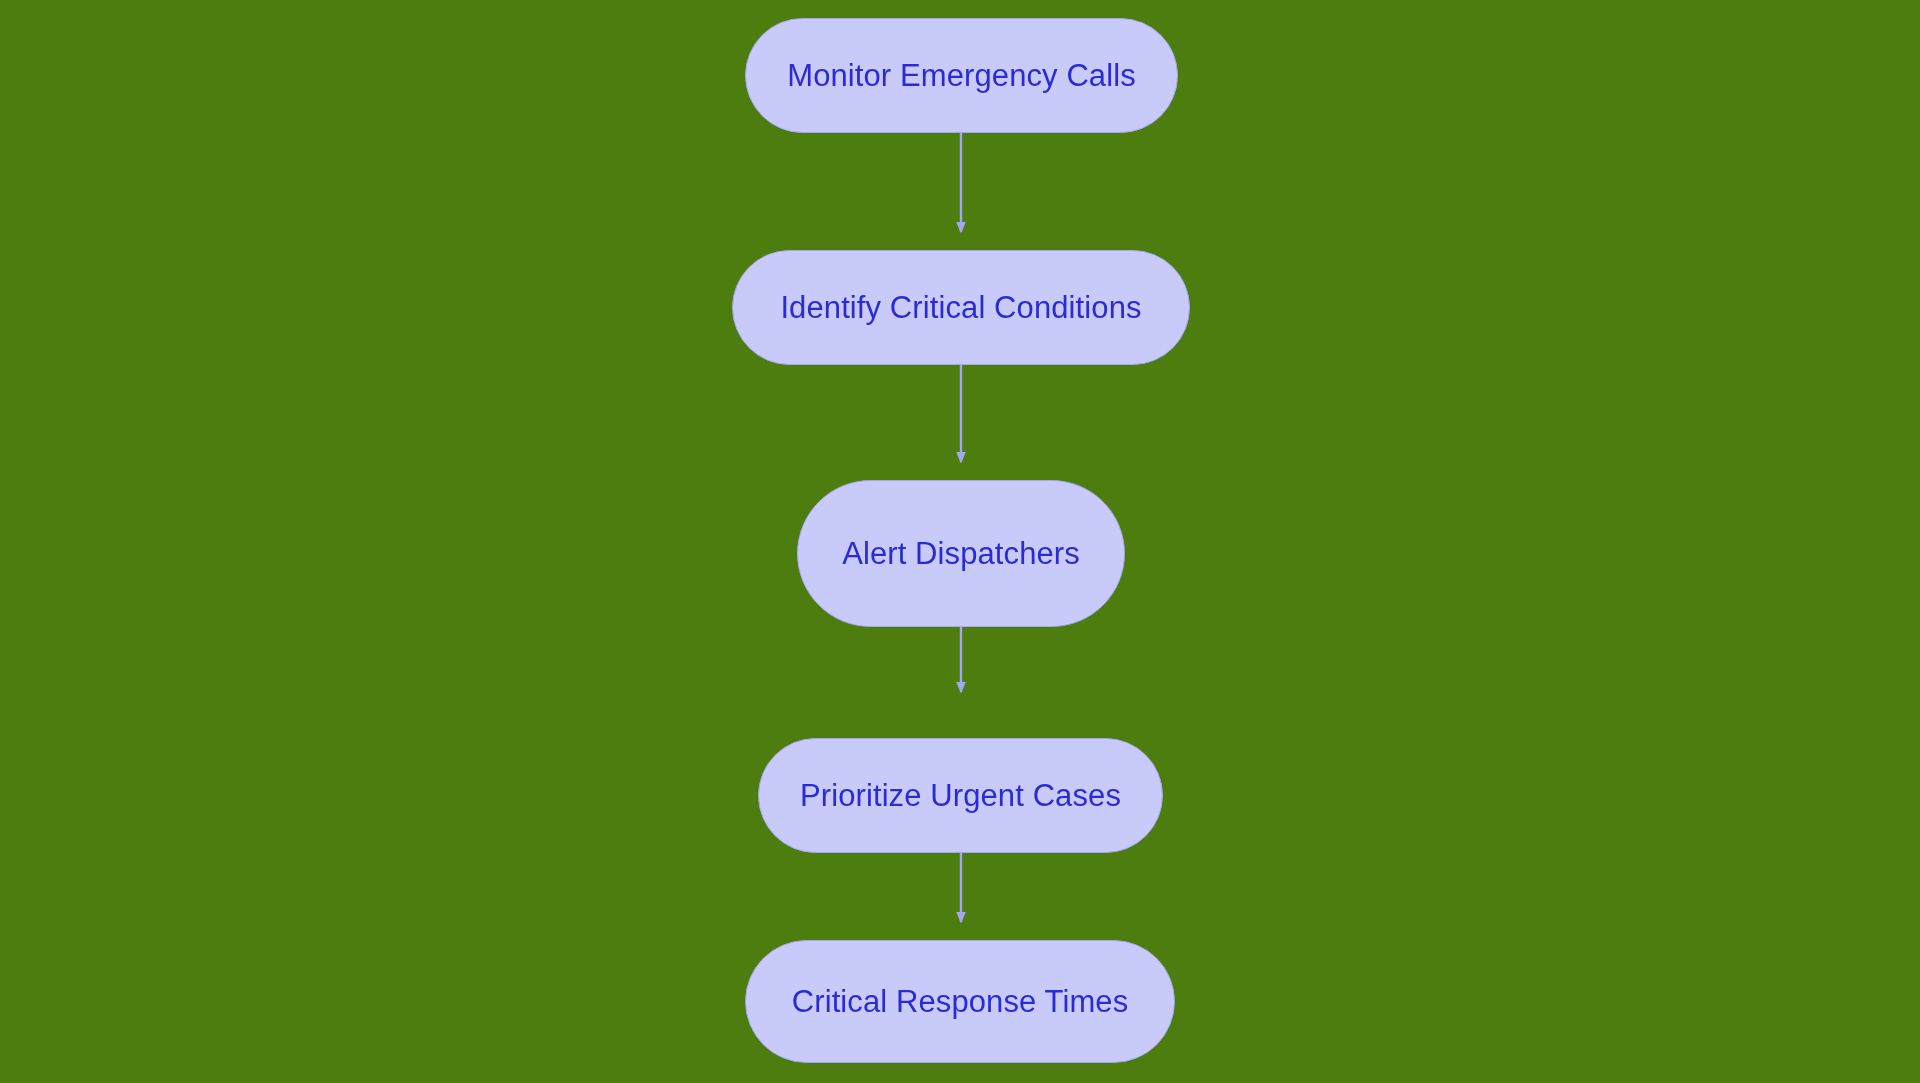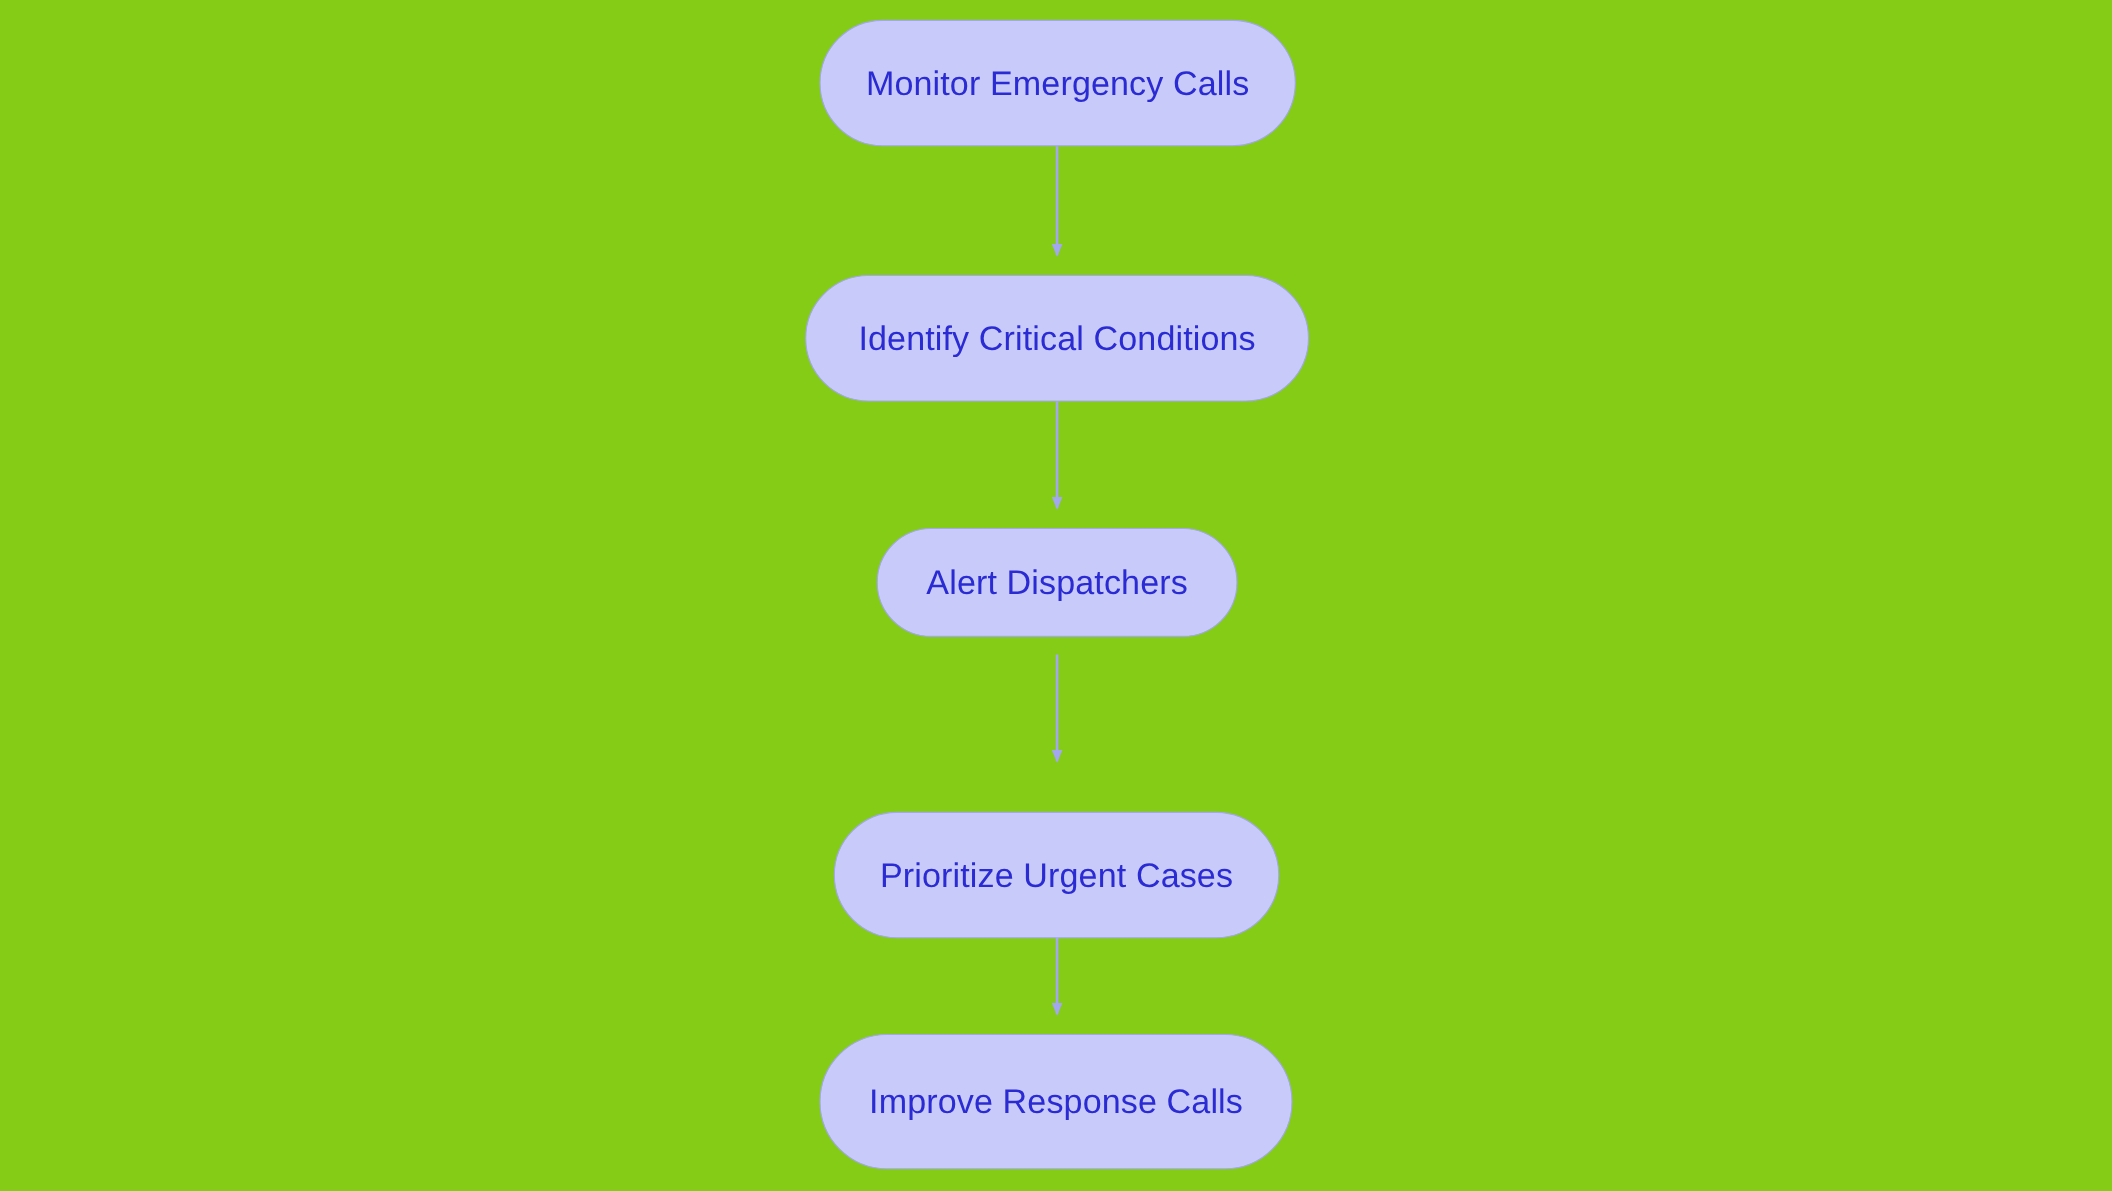--- a/index.html
+++ b/index.html
@@ -11,21 +11,21 @@
     width: 1920px;
     height: 1083px;
     overflow: hidden;
     font-family: "Liberation Sans", "DejaVu Sans", sans-serif;
   }
 
   #flowchart {
     position: relative;
     width: 1920px;
     height: 1083px;
-    background: #84cc16;
+    background: #4d7c0f;
   }
 
   
   .node {
     position: absolute;
     box-sizing: border-box;
     background: #c8cbfa;
     border: 1.6px solid #a3a7f0;
     border-radius: 9999px;
     display: flex;
@@ -45,21 +45,21 @@
     font-size: 31px;
     font-weight: 300;
     white-space: nowrap;
   }
 
   
   #node-1 { left: 745px;  top: 18px;   width: 433px; height: 115px; }
   
   #node-2 { left: 732px;  top: 250px;  width: 458px; height: 115px; }
   
-  #node-3 { left: 797px;  top: 480px;  width: 328px; height: 99px; text-align: right; }
+  #node-3 { left: 797px;  top: 480px;  width: 328px; height: 147px; text-align: right; }
   
   #node-4 { left: 758px;  top: 738px;  width: 405px; height: 115px; }
   
   #node-5 { left: 745px;  top: 940px;  width: 430px; height: 123px; }
 
   
   .connector {
     position: absolute;
     left: 0;
     top: 0;
@@ -107,16 +107,16 @@
 
   <div class="node" id="node-3">
     <span class="node-label">Alert Dispatchers</span>
   </div>
 
   <div class="node" id="node-4">
     <span class="node-label">Prioritize Urgent Cases</span>
   </div>
 
   <div class="node" id="node-5">
-    <span class="node-label">Improve Response Calls</span>
+    <span class="node-label">Critical Response Times</span>
   </div>
 
 </div>
 
 </body></html>

